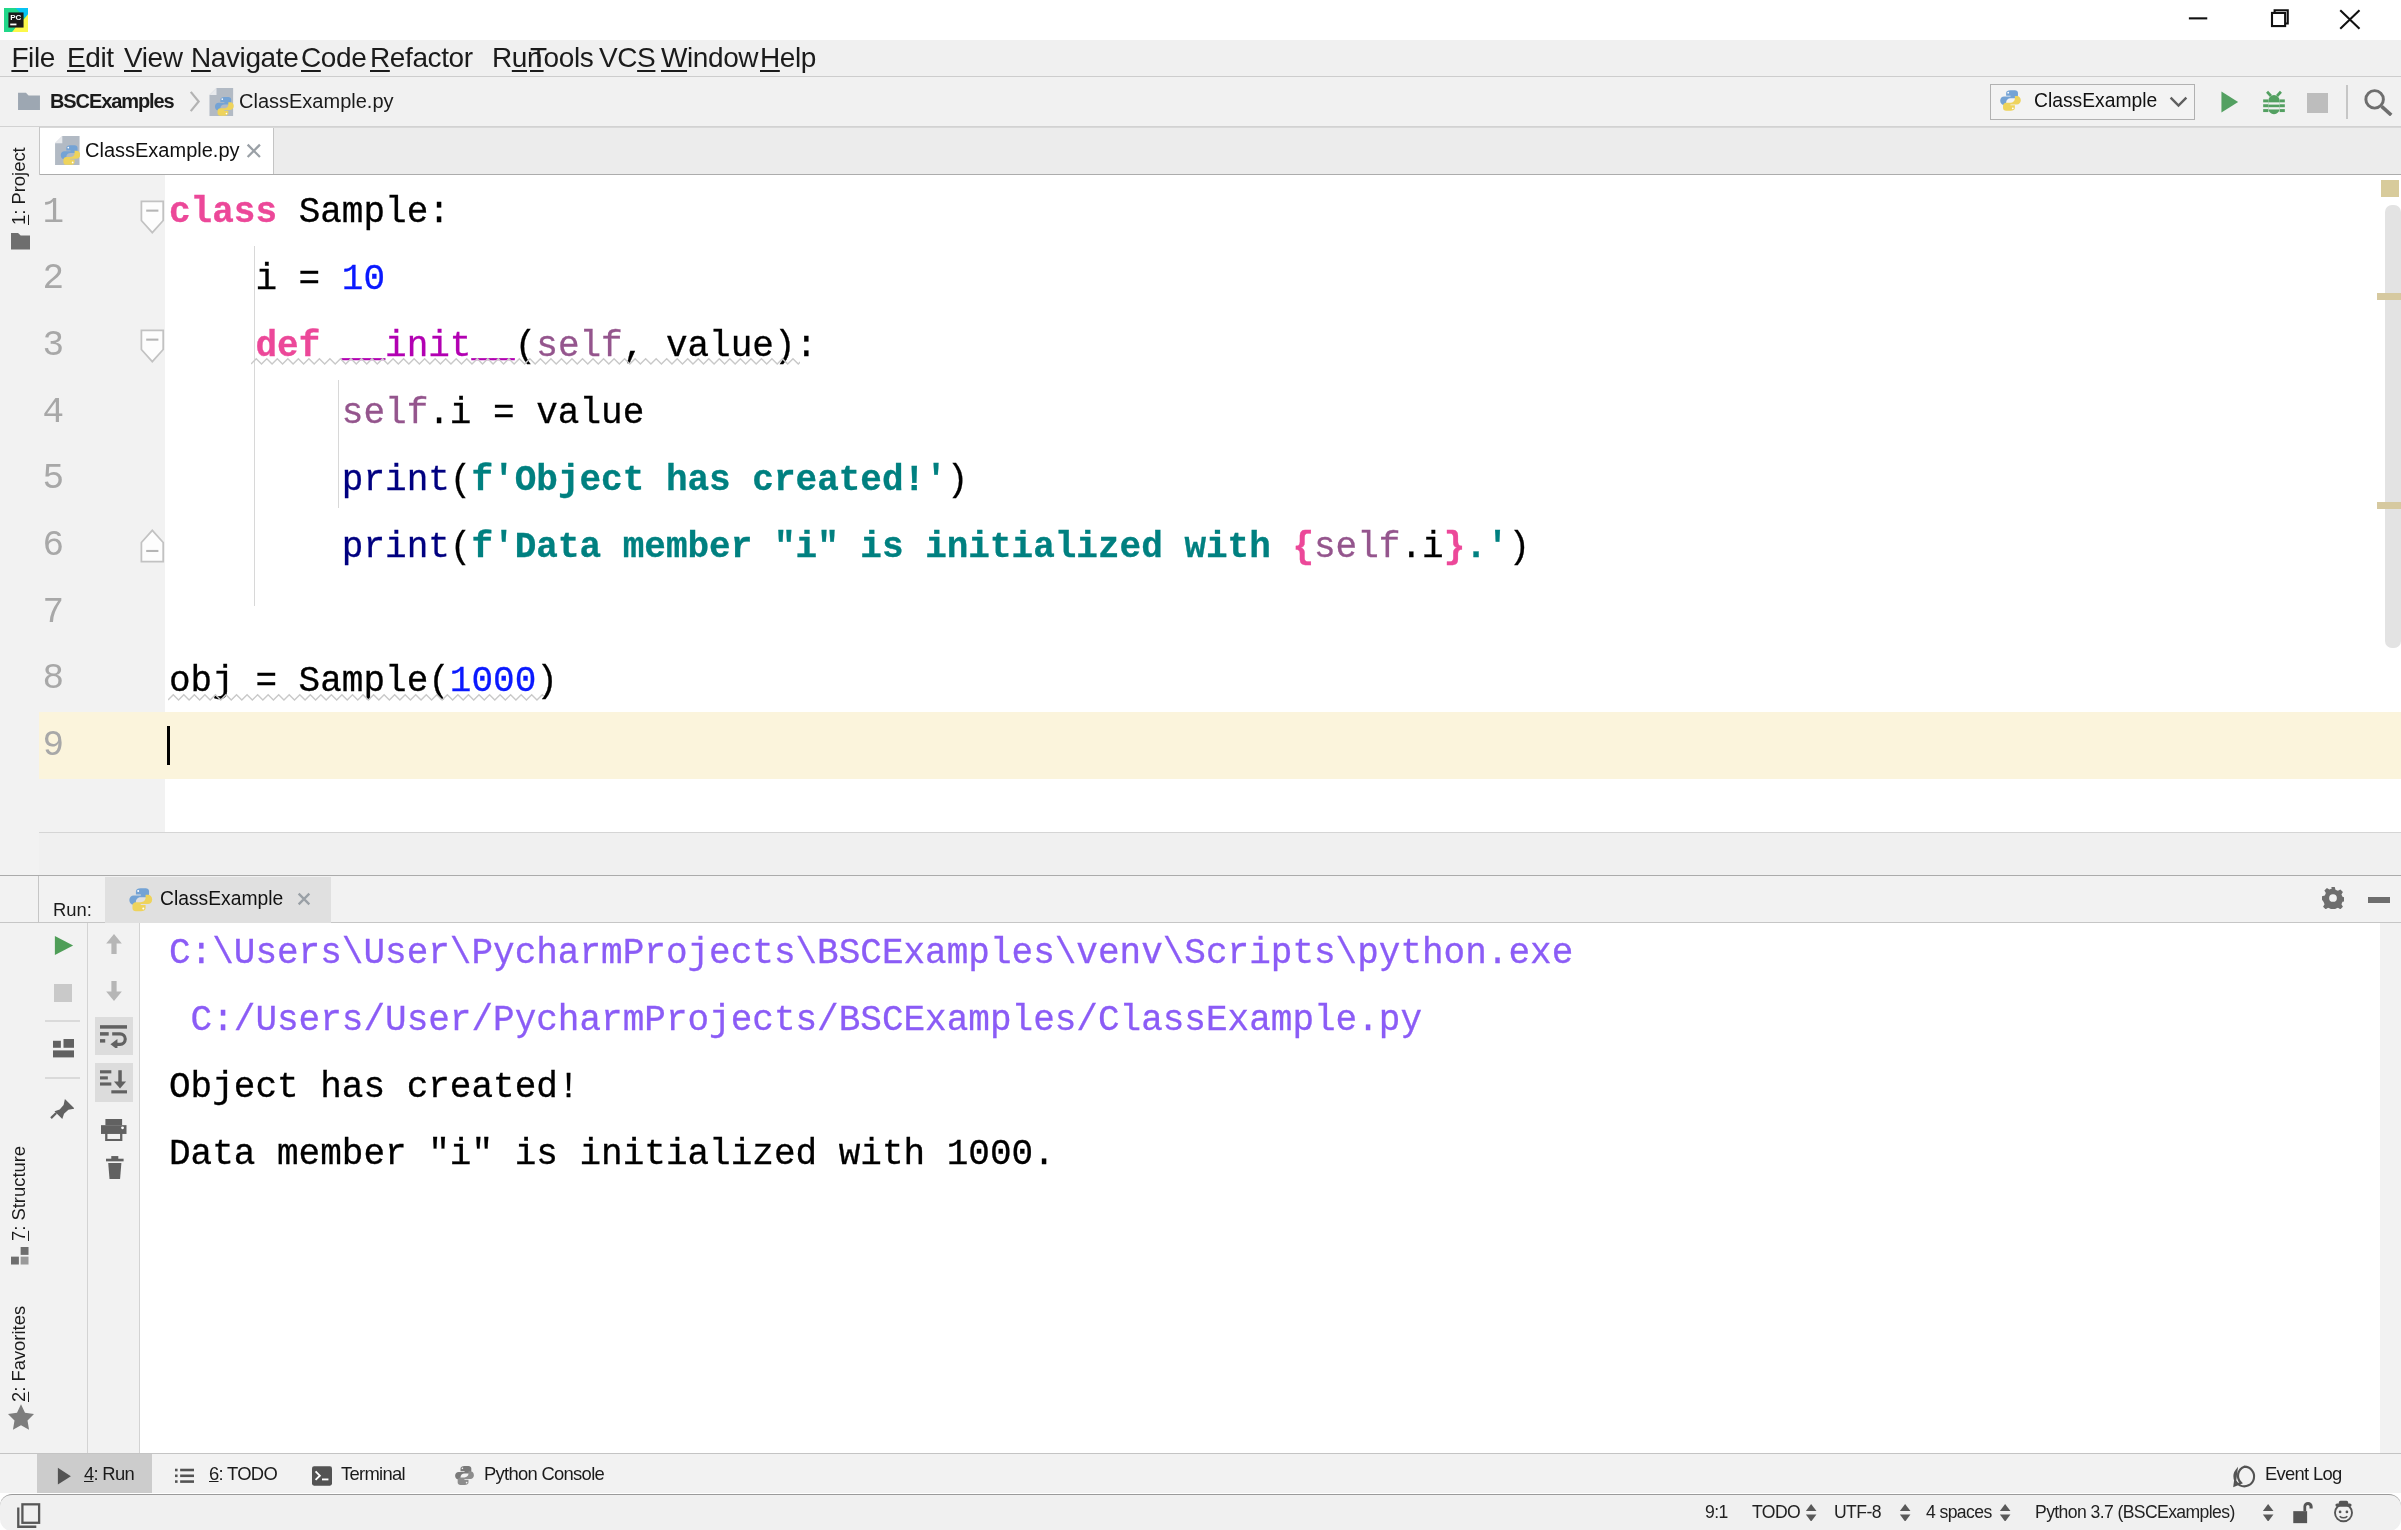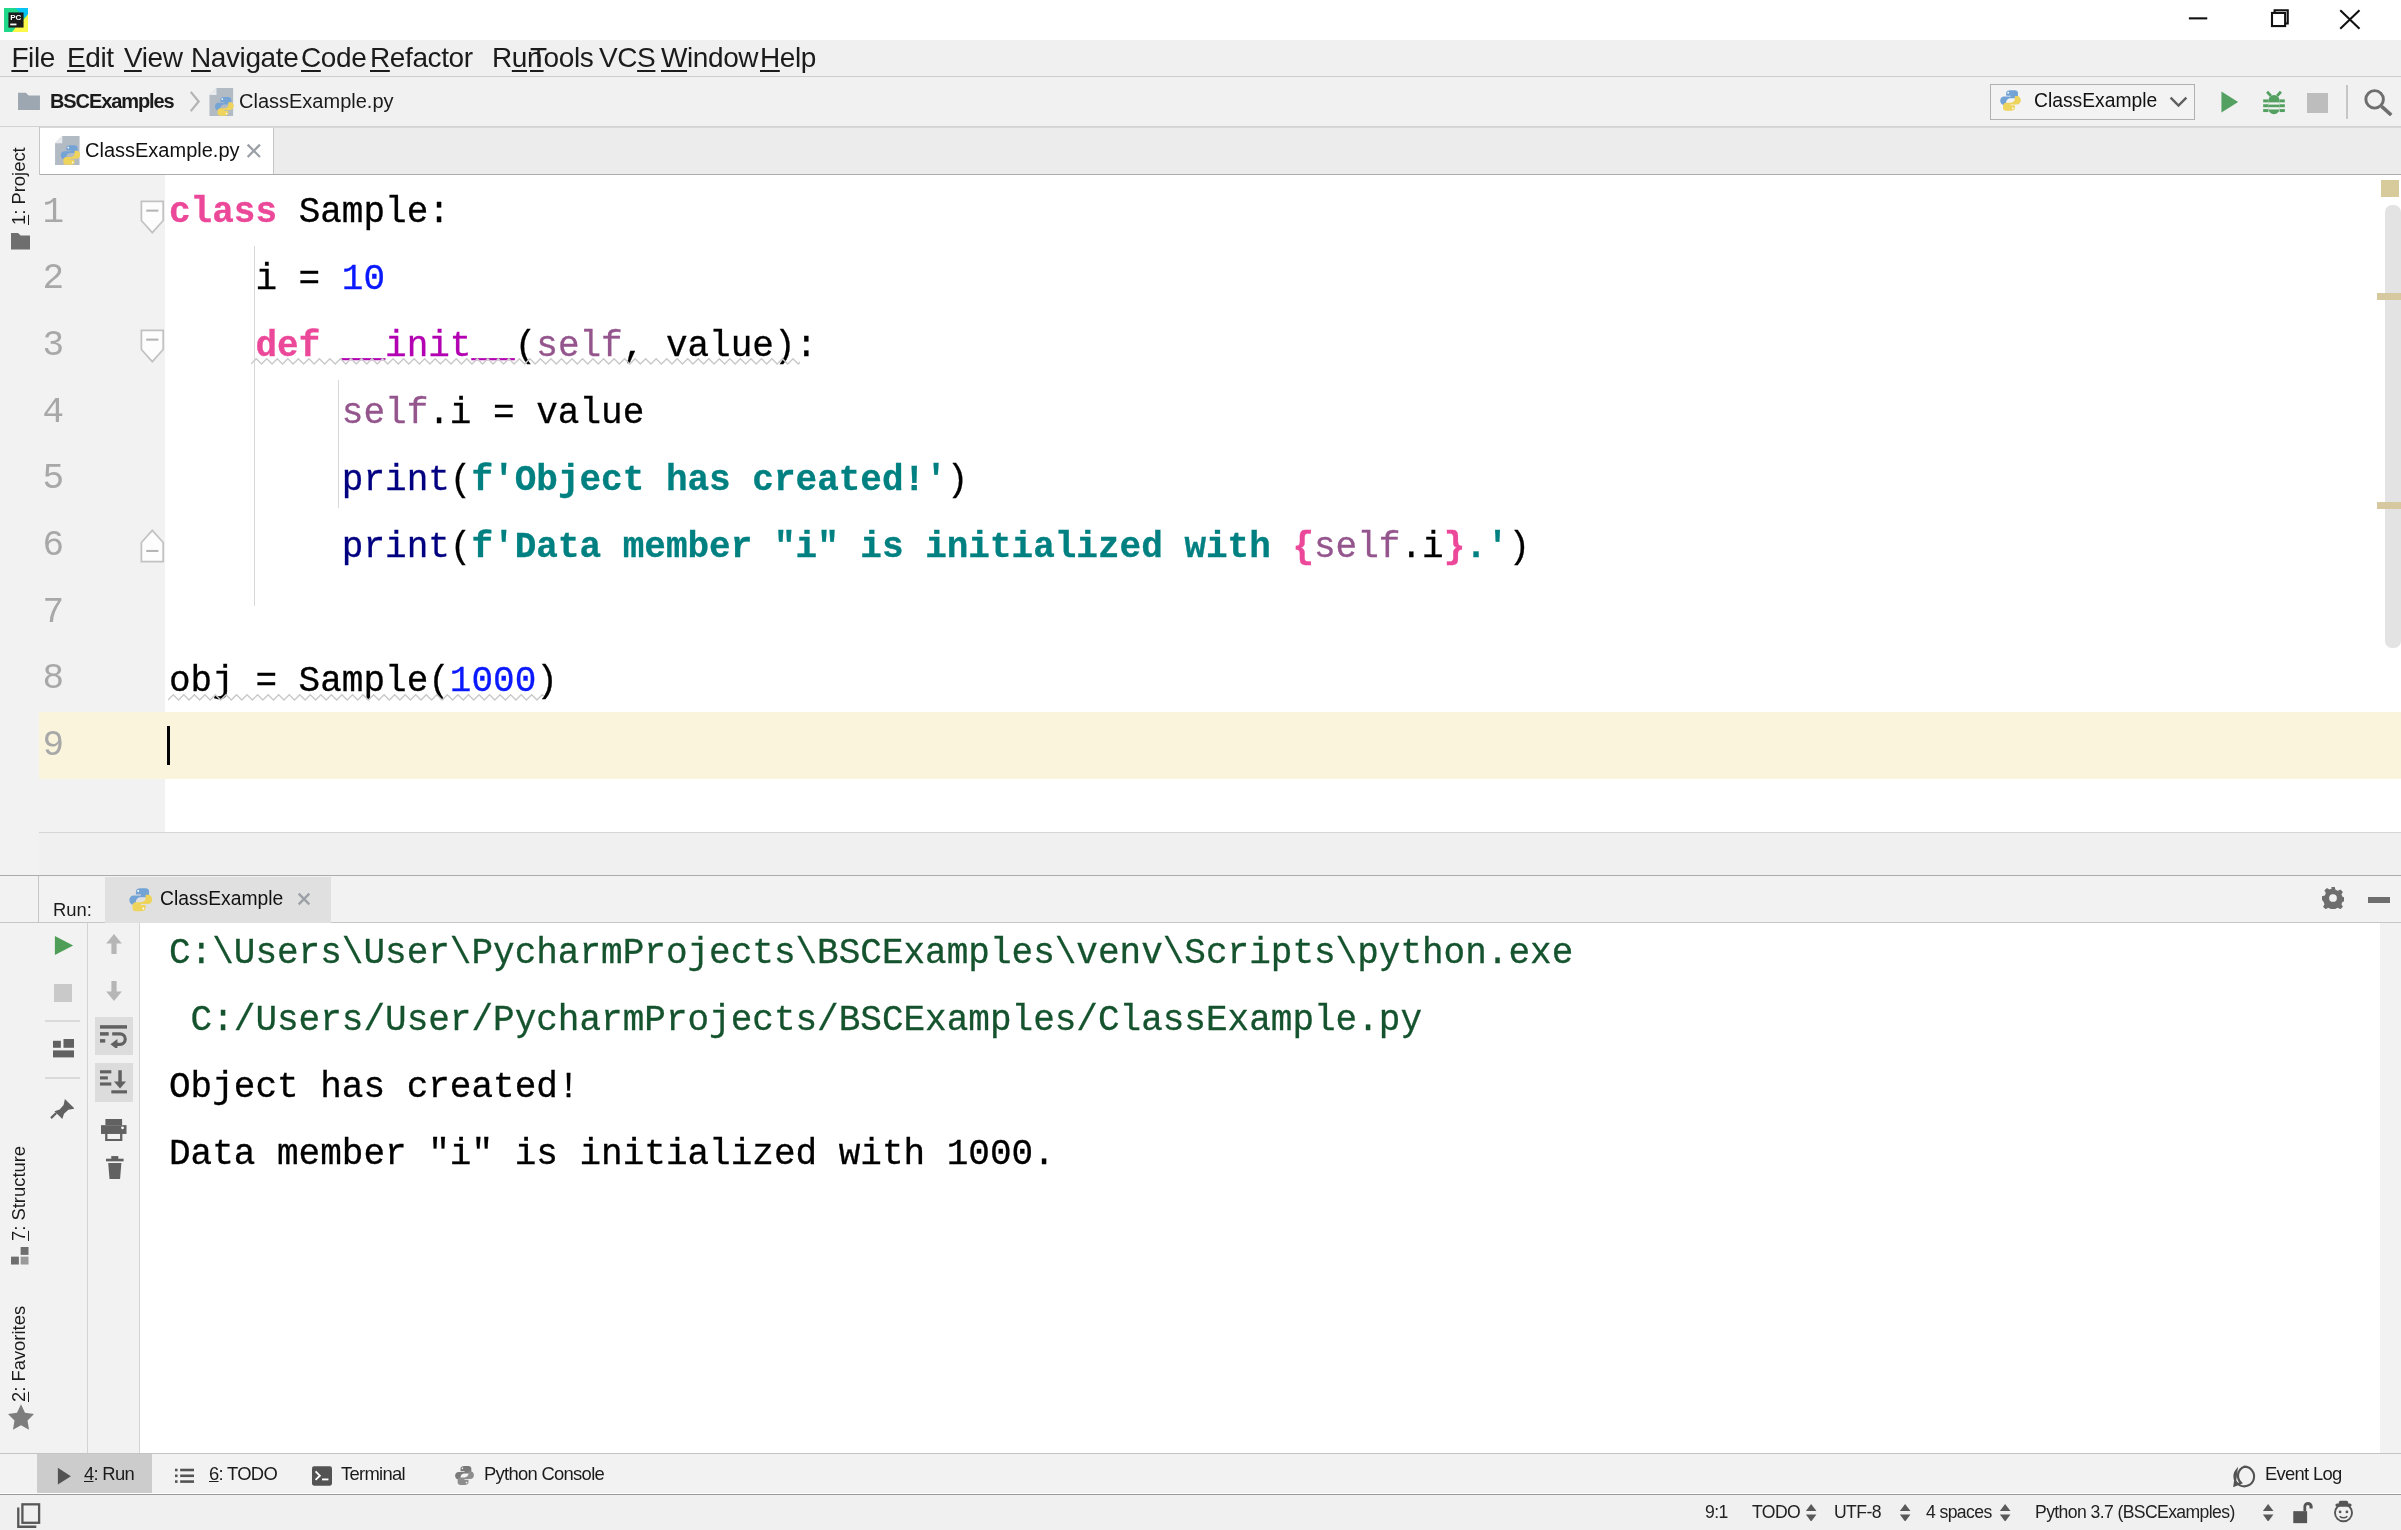--- a/index.html
+++ b/index.html
@@ -28,24 +28,24 @@
   .str{color:#008080;font-weight:bold;}
   .num{color:#0a19ff;}
   .slf{color:#94558d;font-weight:normal;}
   .mag{color:#b200b2;}
   .ig{position:absolute;width:0.9px;background:#d8d8d8;}
   #runhdr{left:0;top:875px;width:2401px;height:48px;background:#f2f2f2;border-top:0.9px solid #ababab;border-bottom:0.9px solid #c6c6c6;box-sizing:border-box;}
   #runtab{position:absolute;left:105px;top:0.9px;width:226px;height:46px;background:#e0e0e0;}
   #consoleL{left:39px;top:923px;width:101px;height:530px;background:#f2f2f2;}
   #console{left:140px;top:923px;width:2261px;height:530px;background:#fff;}
   #ctext{position:absolute;left:29px;top:-2.6px;font-family:"Liberation Mono",monospace;font-size:36px;line-height:67px;color:#000;white-space:pre;-webkit-text-stroke:0.3px;}
-  .sys{color:#14532d;font-family:Liberation Mono, monospace;}
+  .sys{color:#8b5cf6;font-family:Liberation Mono, monospace;}
   #botbar{left:0;top:1453px;width:2401px;height:40px;background:#f2f2f2;border-top:0.9px solid #c4c4c4;box-sizing:border-box;}
   .bbtn{position:absolute;top:0;height:40px;line-height:39px;font-size:18.4px;letter-spacing:-0.7px;color:#1b1b1b;}
-  #statusbar{left:0;top:1494px;width:2401px;height:37px;background:#f0f0f0;border-top:1.8px solid #9b9b9b;box-sizing:border-box;}
+  #statusbar{left:0;top:1494px;width:2401px;height:37px;background:#f0f0f0;border-top:1.8px solid #9b9b9b;box-sizing:border-box;border-radius:12px;}
   .sitem{position:absolute;top:0;height:35px;line-height:35px;font-size:17.6px;letter-spacing:-0.6px;color:#222;}
 </style>
 </head>
 <body>
 <svg width="0" height="0" style="position:absolute">
 <defs>
 <g id="pylogo">
   <path fill="#74a3d5" d="M23.8 2.5c-5.2 0-8.9 2.1-8.9 5.7v5.9h9.2v1.8H10.6c-4.3 0-8.1 3.2-8.1 8.7s3.8 8.9 8.1 8.9h4.3v-5.7c0-4.8 4.1-8.3 9-8.3h9.3c3.6 0 6.4-2.9 6.4-6.5V8.2c0-3.6-2.8-5.7-6.4-5.7h-9.4z"></path>
   <circle fill="#fff" cx="19.2" cy="7.6" r="1.9"></circle>
   <path fill="#eed35c" d="M24.2 45.5c5.2 0 8.9-2.1 8.9-5.7v-5.9h-9.2v-1.8h13.5c4.3 0 8.1-3.2 8.1-8.7s-3.8-8.9-8.1-8.9h-4.3v5.7c0 4.8-4.1 8.3-9 8.3h-9.3c-3.6 0-6.4 2.9-6.4 6.5v4.8c0 3.6 2.8 5.7 6.4 5.7h9.4z"></path>

